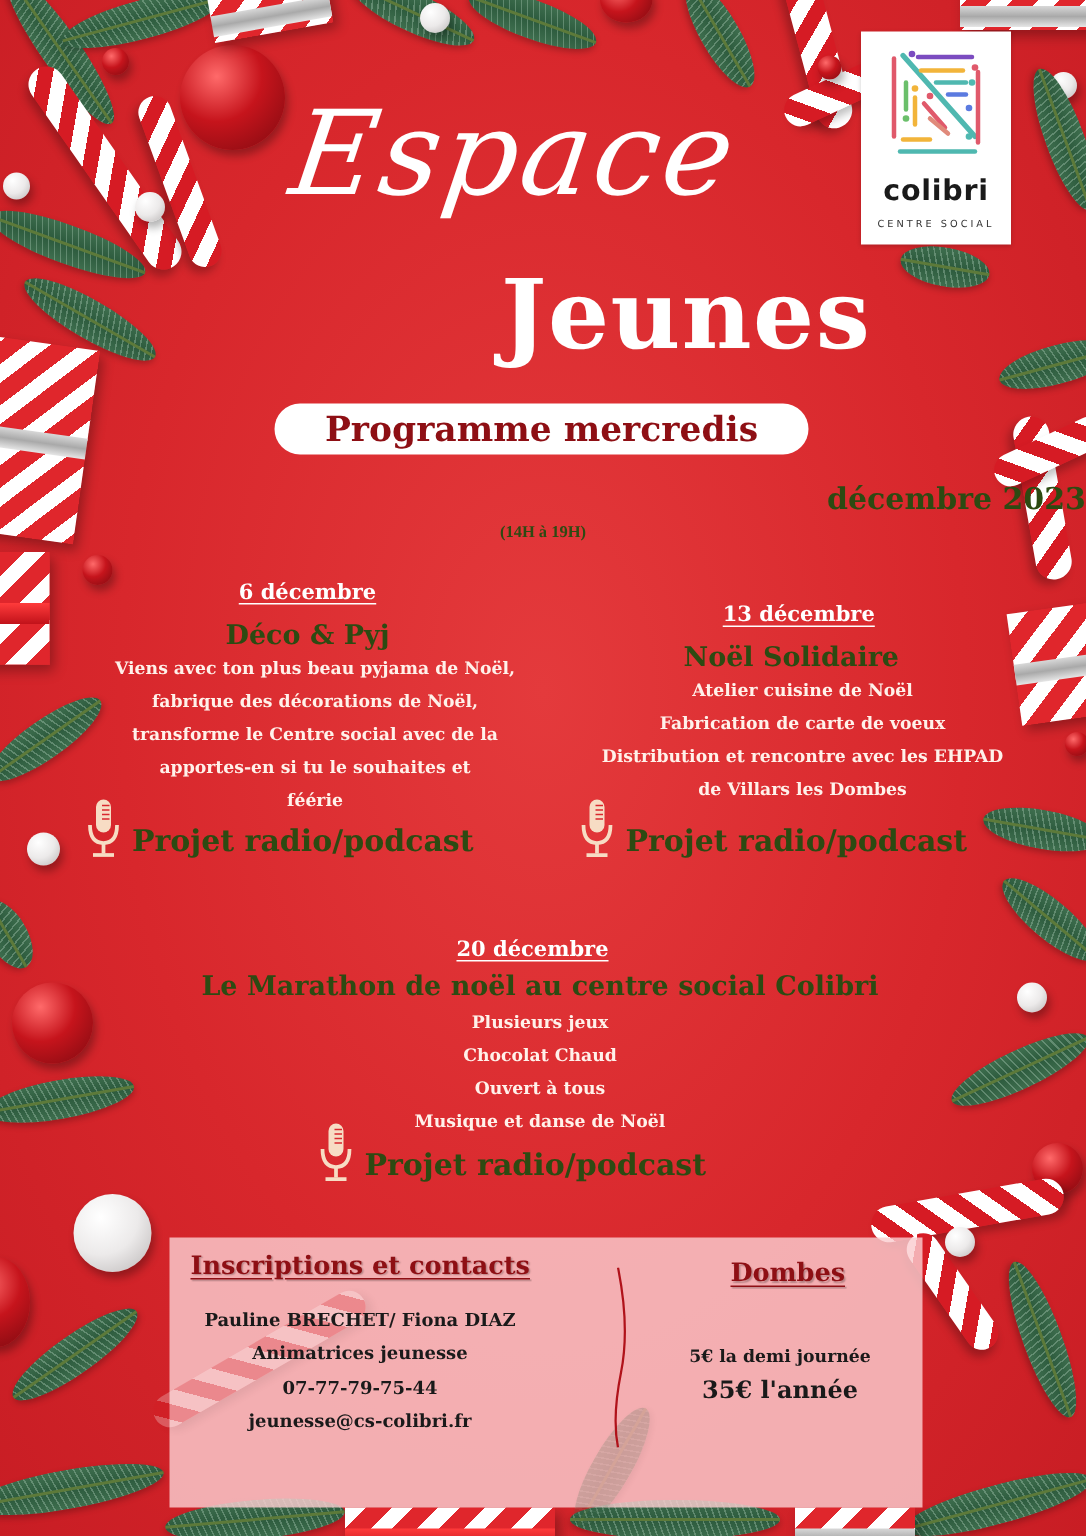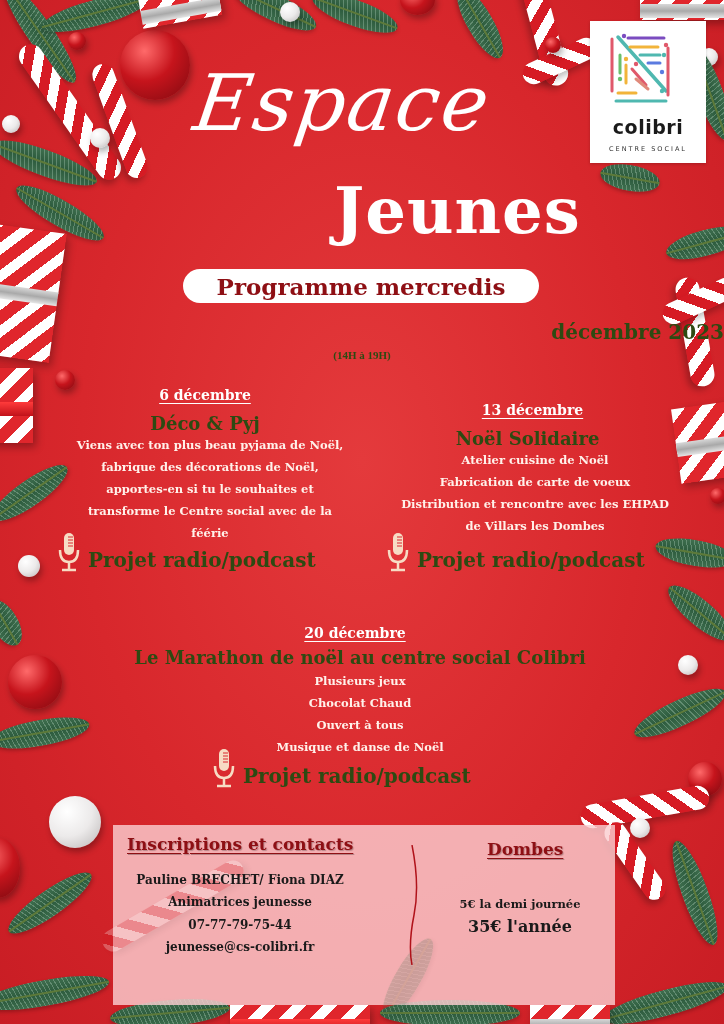--- a/index.html
+++ b/index.html
@@ -43,22 +43,22 @@
     box-shadow: 3px 4px 8px rgba(0,0,0,0.3);
   }
   .gift::after {
     content: ""; position: absolute; left: 0; right: 0; top: 45%; height: 14px;
     background: linear-gradient(180deg, #d8d8d8, #a9a9a9, #e6e6e6);
   }
   .gift.red-ribbon::after { background: linear-gradient(180deg, #ff3b3b, #c1121a); }
 
   
   .logo {
-    position: absolute; left: 590px; top: 21px; width: 100px; height: 142px;
-    background: #ffffff; box-shadow: 0 1px 3px rgba(0,0,0,0.2); padding-left: 16px;
+    position: absolute; left: 574px; top: 21px; width: 100px; height: 142px;
+    background: #ffffff; box-shadow: 0 1px 3px rgba(0,0,0,0.2);
   }
   .logo-mark { position: absolute; left: 18px; top: 12px; width: 64px; height: 72px; }
   .logo-name {
     position: absolute; left: 0; right: 0; top: 95px; text-align: center;
     font-family: "DejaVu Sans", sans-serif; font-weight: bold; font-size: 19px;
     color: #1a1a1a; letter-spacing: 0.5px;
   }
   .logo-sub {
     position: absolute; left: 0; right: 0; top: 124px; text-align: center;
     font-family: "DejaVu Sans", sans-serif; font-size: 6.5px; letter-spacing: 2px; color: #333;
@@ -224,22 +224,22 @@
     <span>Programme mercredis</span>
   </div>
   <div class="month">décembre 2023</div>
   <div class="hours">(14H à 19H)</div>
 
   <div class="sec" style="left:60px;top:387px;width:300px;">
     <div class="sec-date" style="margin-left:-10px;">6 décembre</div>
     <div class="sec-title" style="margin-top:10px;margin-left:-10px;text-align:center;">Déco &amp; Pyj</div>
     <div class="sec-line">Viens avec ton plus beau pyjama de Noël,</div>
     <div class="sec-line">fabrique des décorations de Noël,</div>
+    <div class="sec-line">transforme le Centre social avec de la</div>
     <div class="sec-line">apportes-en si tu le souhaites et</div>
-    <div class="sec-line">transforme le Centre social avec de la</div>
     <div class="sec-line">féérie</div>
   </div>
   <div class="podcast" style="left:58px;top:532px;">
     <svg class="mic" viewBox="0 0 22 40">
       <rect x="6" y="1" width="10" height="22" rx="5" fill="#f7dcc4"></rect>
       <line x1="10" y1="5" x2="15" y2="5" stroke="#d9272e" stroke-width="1"></line>
       <line x1="10" y1="8" x2="15" y2="8" stroke="#d9272e" stroke-width="1"></line>
       <line x1="10" y1="11" x2="15" y2="11" stroke="#d9272e" stroke-width="1"></line>
       <line x1="10" y1="14" x2="15" y2="14" stroke="#d9272e" stroke-width="1"></line>
       <path d="M2 18 Q2 30 11 30 Q20 30 20 18" fill="none" stroke="#f7dcc4" stroke-width="2.5"></path>

